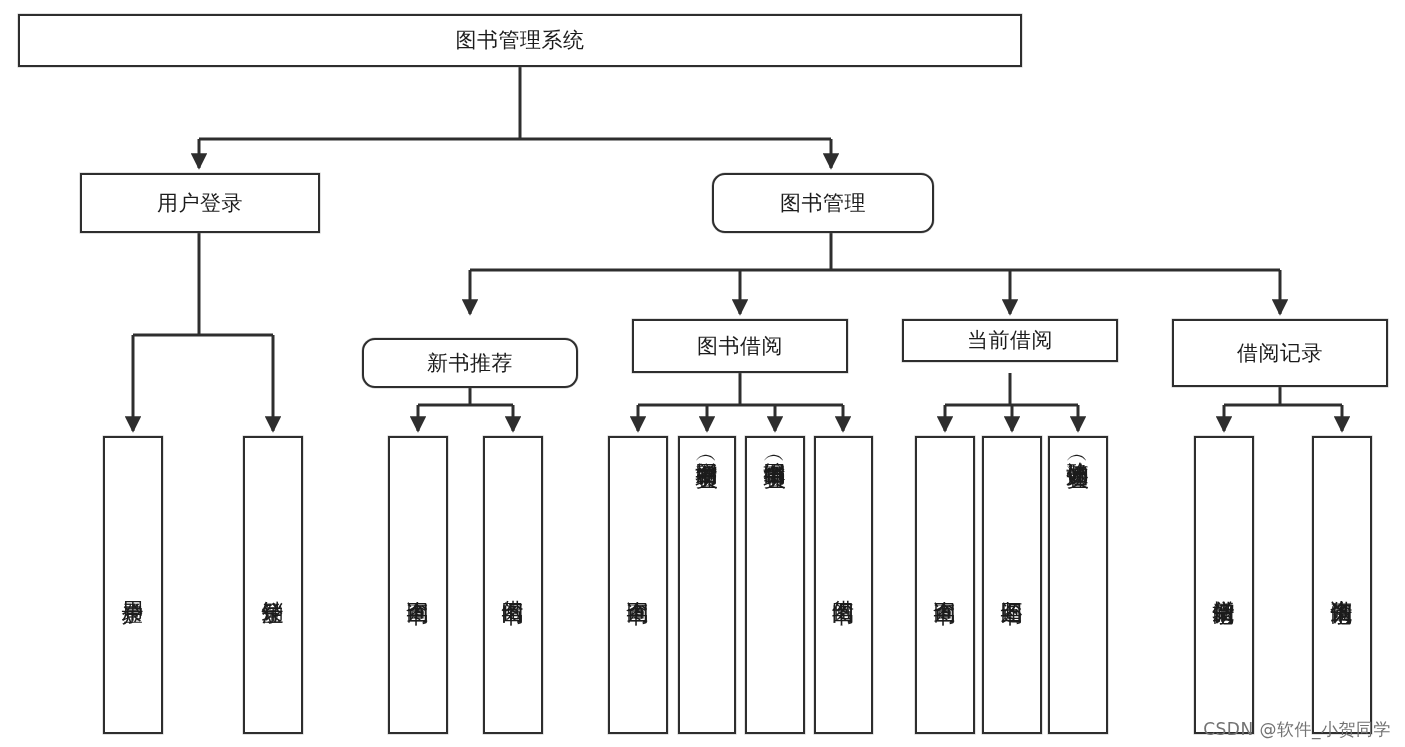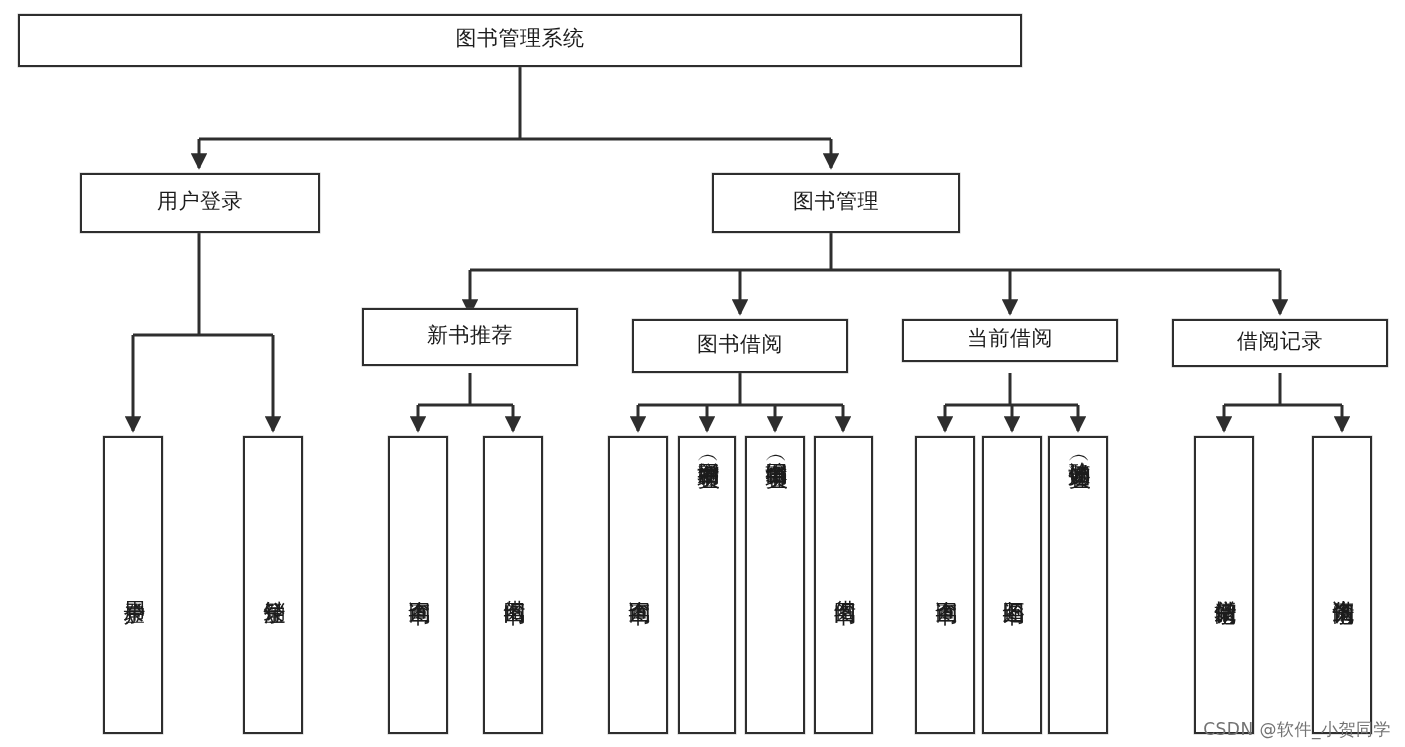--- a/index.html
+++ b/index.html
@@ -34,21 +34,20 @@
     align-items: center;
     justify-content: center;
     color: #1c1c1c;
     box-shadow: 0 0 0 0.5px rgba(120,120,120,0.45);
   }
   .node .lbl {
     font-size: 21px;
     line-height: 1.08;
     letter-spacing: 0.5px;
     white-space: nowrap;
-    font-family: Liberation Mono, monospace;
   }
   
   .node.vert {
     align-items: flex-start;
     padding-top: 6px;
   }
   .node.vert .lbl {
     writing-mode: vertical-rl;
     text-orientation: upright;
     font-size: 22px;
@@ -125,34 +124,34 @@
     </g>
   </svg>
 
   <div class="node" id="node-root" style="left: 18px; top: 14px; width: 1004px; height: 53px;">
     <span class="lbl">图书管理系统</span>
   </div>
 
   <div class="node" id="node-l2-0" style="left: 80px; top: 173px; width: 240px; height: 60px;">
     <span class="lbl">用户登录</span>
   </div>
-  <div class="node" id="node-l2-1" style="left: 712px; top: 173px; width: 248px; height: 60px;">
+  <div class="node" id="node-l2-1" style="left: 712px; top: 173px; width: 222px; height: 60px; border-radius: 13px;">
     <span class="lbl">图书管理</span>
   </div>
 
-  <div class="node" id="node-l3-0" style="left: 362px; top: 308px; width: 216px; height: 58px;">
+  <div class="node" id="node-l3-0" style="left: 362px; top: 338px; width: 216px; height: 50px; border-radius: 13px;">
     <span class="lbl">新书推荐</span>
   </div>
   <div class="node" id="node-l3-1" style="left: 632px; top: 319px; width: 216px; height: 54px;">
     <span class="lbl">图书借阅</span>
   </div>
   <div class="node" id="node-l3-2" style="left: 902px; top: 319px; width: 216px; height: 43px;">
     <span class="lbl">当前借阅</span>
   </div>
-  <div class="node" id="node-l3-3" style="left: 1172px; top: 319px; width: 216px; height: 48px;">
+  <div class="node" id="node-l3-3" style="left: 1172px; top: 319px; width: 216px; height: 68px;">
     <span class="lbl">借阅记录</span>
   </div>
 
   <div class="node vert mid" id="node-leaf-0" style="left: 103px; top: 436px; width: 60px; height: 298px;">
     <span class="lbl">用户登录</span>
   </div>
   <div class="node vert mid" id="node-leaf-1" style="left: 243px; top: 436px; width: 60px; height: 298px;">
     <span class="lbl">注销登录</span>
   </div>
   <div class="node vert mid" id="node-leaf-2" style="left: 388px; top: 436px; width: 60px; height: 298px;">

